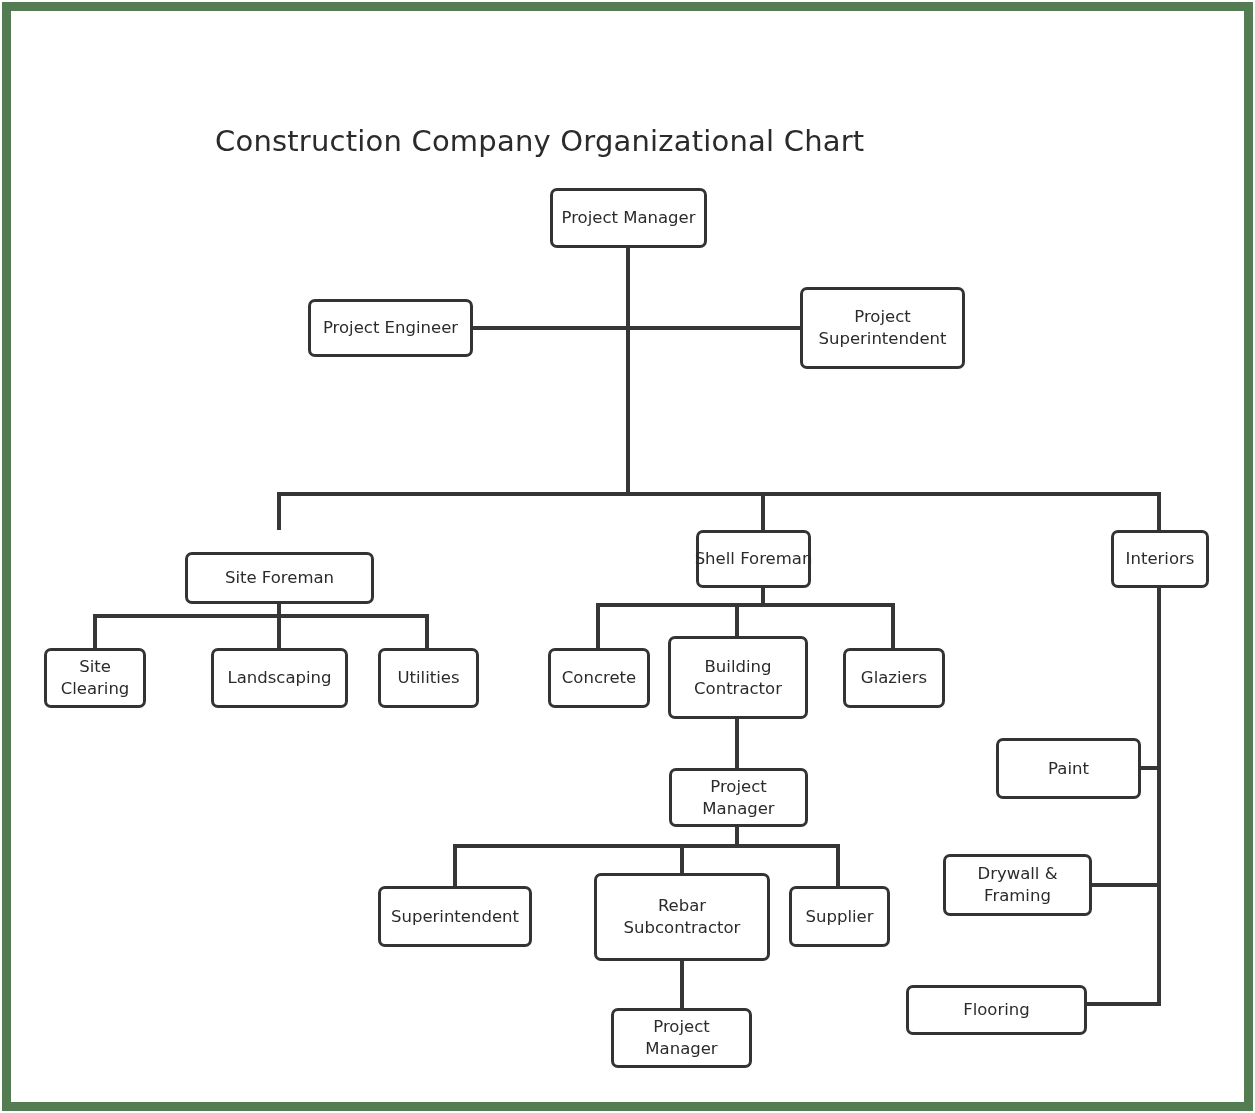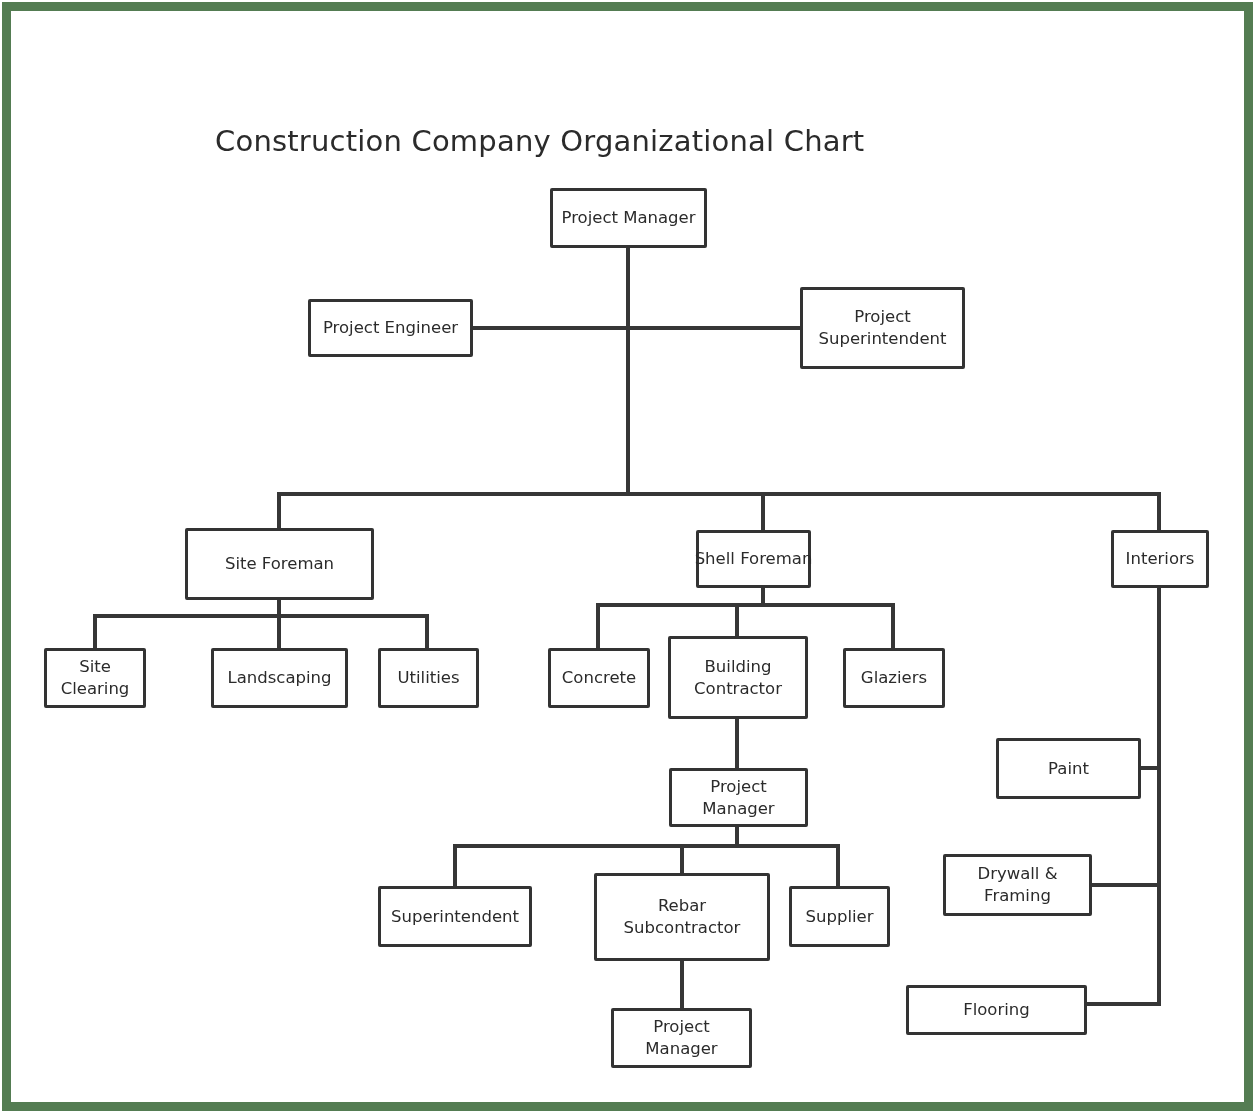--- a/index.html
+++ b/index.html
@@ -16,21 +16,21 @@
   .frame{
     position:absolute;left:2px;top:2px;width:1251px;height:1109px;
     border:9px solid var(--frame);box-sizing:border-box;pointer-events:none;
   }
   .title{
     position:absolute;left:215px;top:92px;font-size:29px;color:var(--text);
     white-space:nowrap;letter-spacing:0.2px;margin-top:32px;
   }
   .node{
     position:absolute;box-sizing:border-box;background:#ffffff;
-    border:3px solid var(--boxborder);border-radius:2px;
+    border:3px solid var(--boxborder);border-radius:7px;
     display:flex;align-items:center;justify-content:center;text-align:center;
     font-size:16.5px;line-height:1.32;z-index:2;padding:1px 2px;
   }
   .node.nowrap .lbl{white-space:nowrap;}
   .line{position:absolute;background:var(--line);z-index:1;}
   .h{height:4px;}
   .v{width:4px;}
 </style>
 </head>
 <body>
@@ -69,21 +69,21 @@
 
 <div class="node nowrap" style="left:550px;top:188px;width:157px;height:60px">
   <span class="lbl">Project Manager</span>
 </div>
 <div class="node nowrap" style="left:308px;top:299px;width:165px;height:58px">
   <span class="lbl">Project Engineer</span>
 </div>
 <div class="node" style="left:800px;top:287px;width:165px;height:82px">
   <span class="lbl">Project Superintendent</span>
 </div>
-<div class="node nowrap" style="left:185px;top:528px;width:189px;height:72px">
+<div class="node nowrap" style="left:185px;top:552px;width:189px;height:52px">
   <span class="lbl">Site Foreman</span>
 </div>
 <div class="node nowrap" style="left:696px;top:530px;width:115px;height:58px">
   <span class="lbl">Shell Foreman</span>
 </div>
 <div class="node nowrap" style="left:1111px;top:530px;width:98px;height:58px">
   <span class="lbl">Interiors</span>
 </div>
 <div class="node" style="left:44px;top:648px;width:102px;height:60px">
   <span class="lbl">Site Clearing</span>

